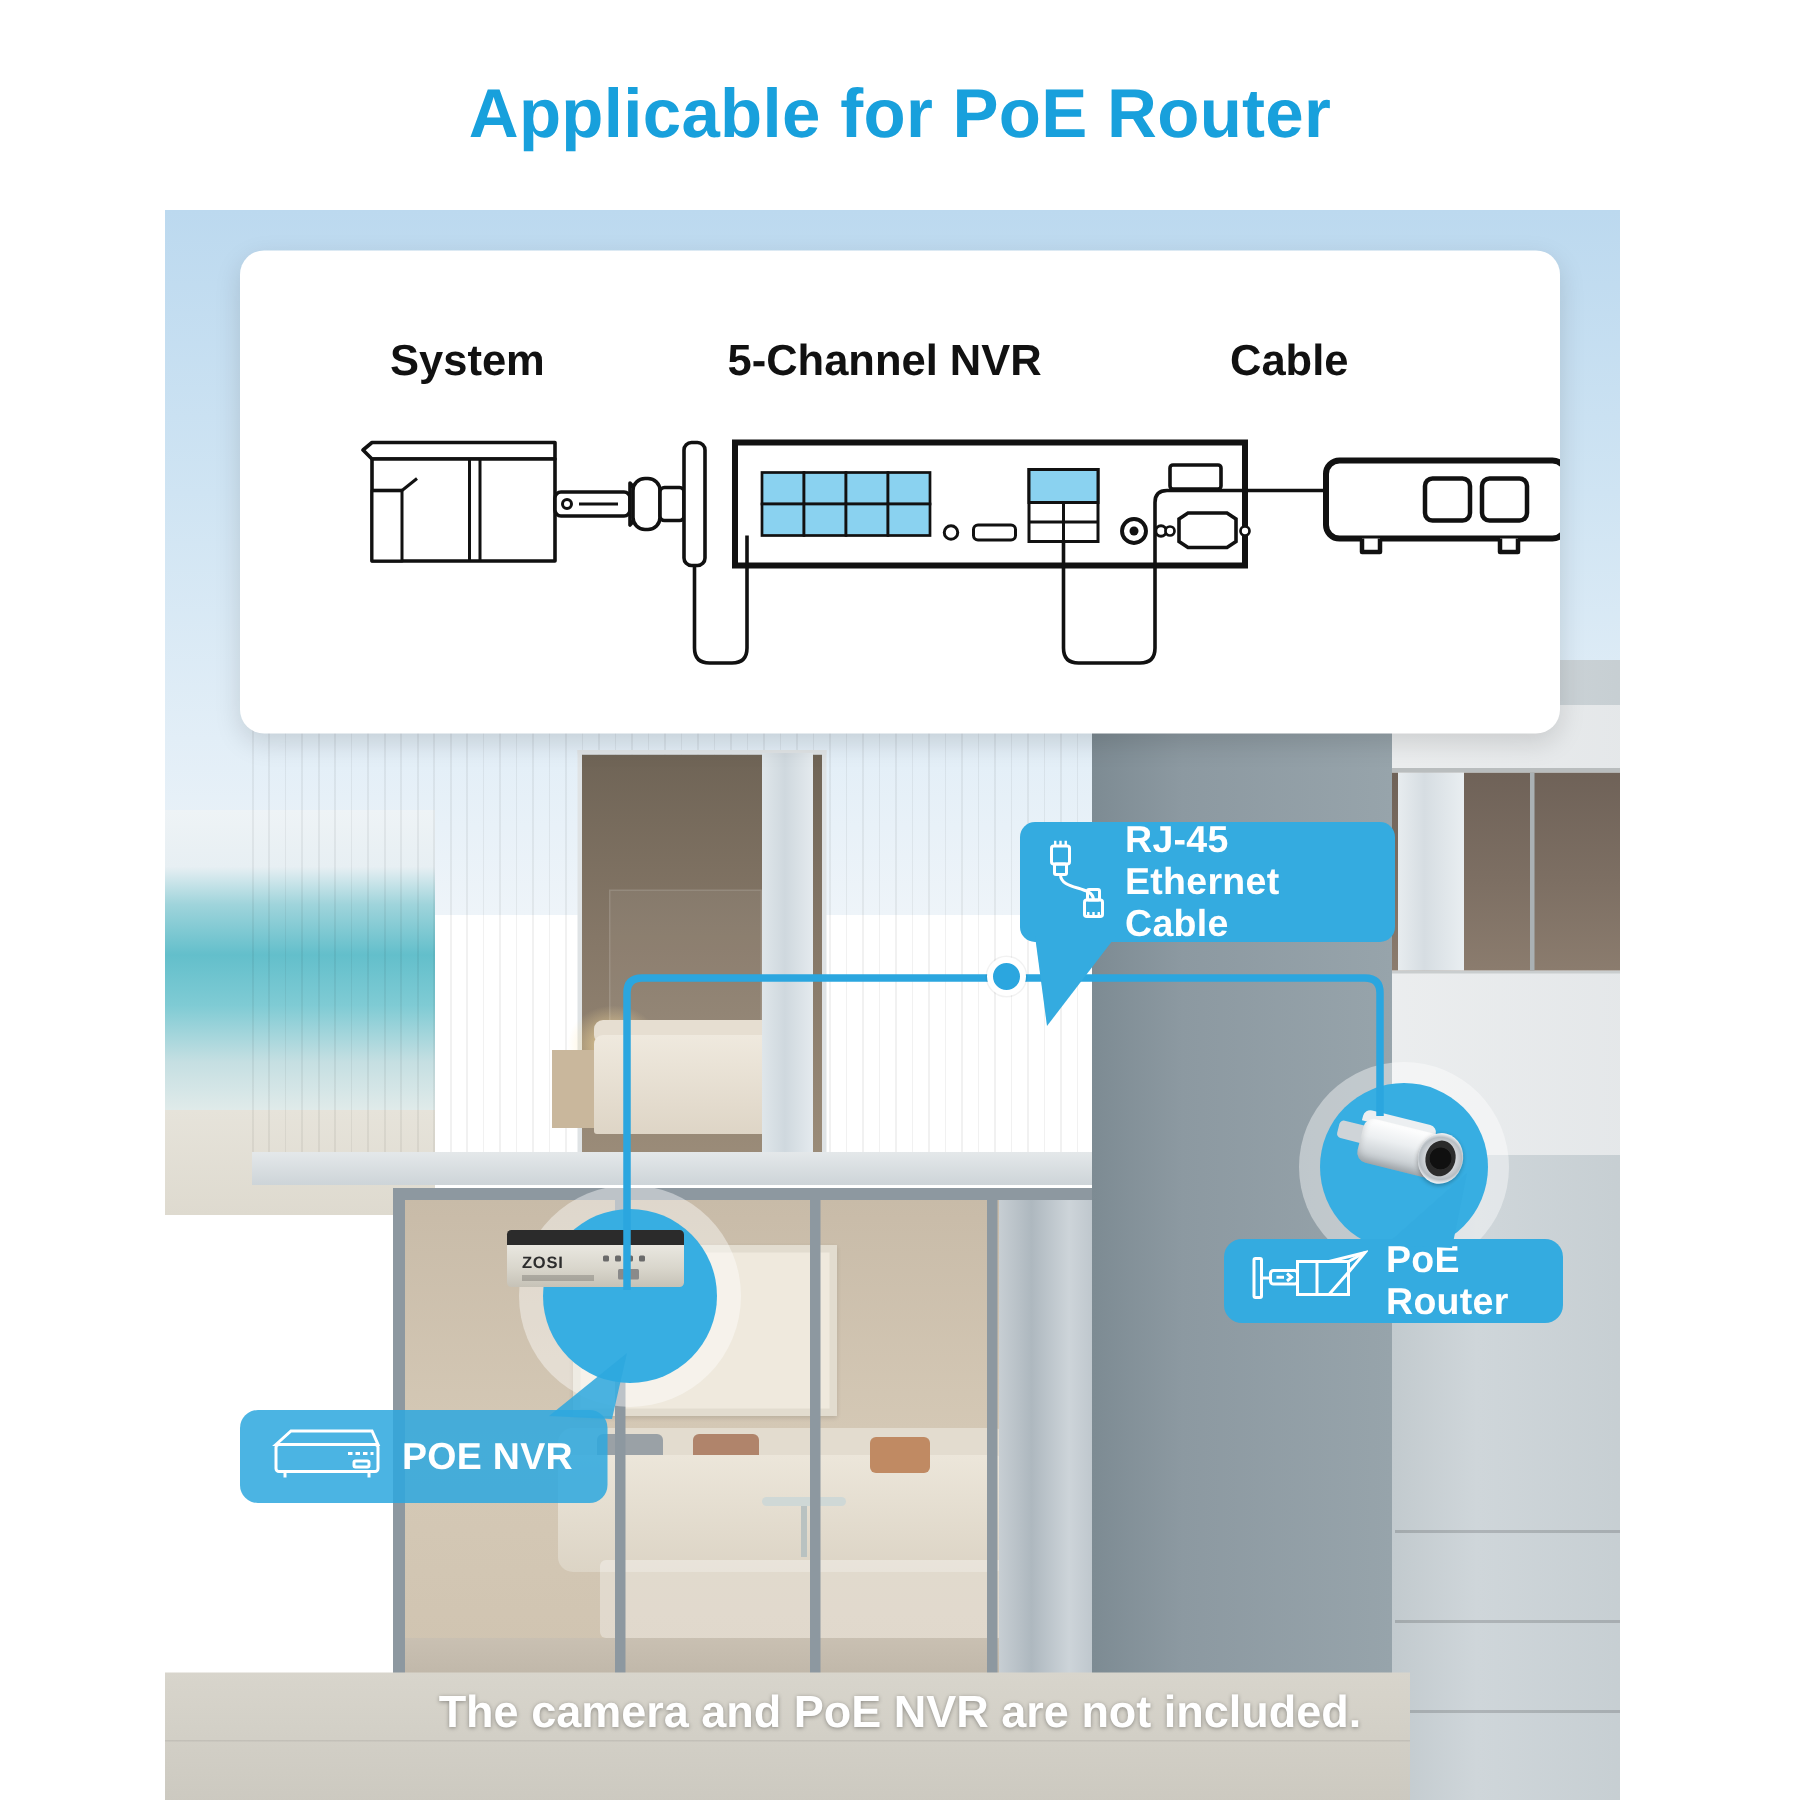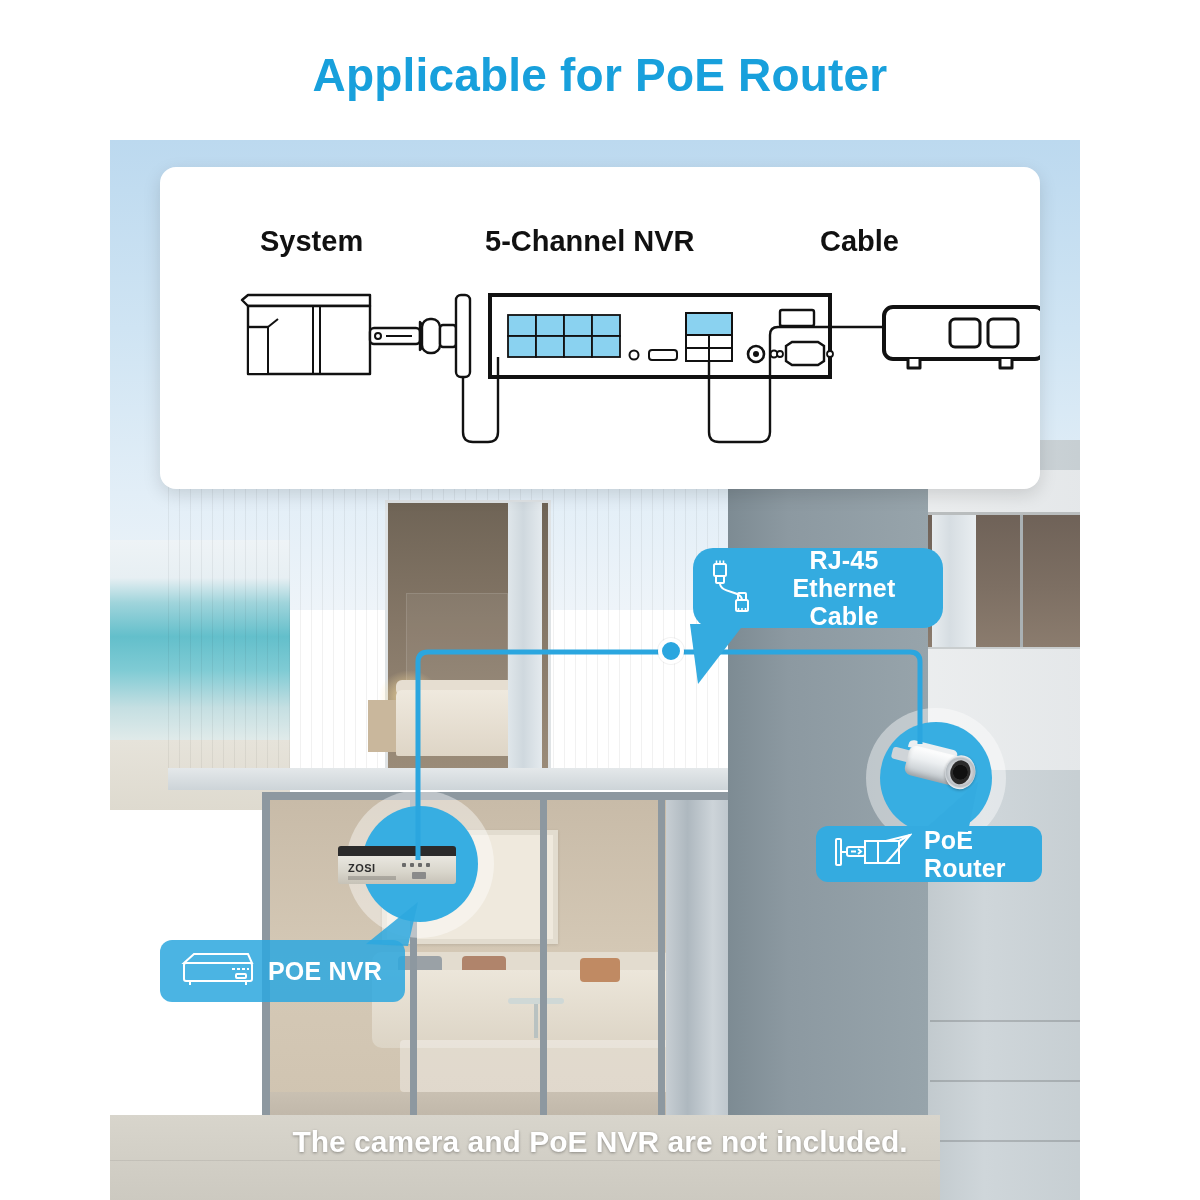--- a/index.html
+++ b/index.html
@@ -106,21 +106,21 @@
   .node{position:absolute;left:548px;top:498px;width:26px;height:26px;border-radius:50%;
         background:#2BA6DF;border:4px solid #ffffff;box-sizing:border-box;
         box-shadow:0 0 0 1px rgba(0,0,0,.05);}
 
   
   .hl{position:absolute;border-radius:50%;}
   .hl-ring{background:rgba(255,255,255,.42);}
   .hl-core{background:#37AEE2;}
 
   
-  .nvr-dev{position:absolute;left:228px;top:706px;width:118px;height:34px;}
+  .nvr-dev{position:absolute;left:228px;top:680px;width:118px;height:34px;}
   .nvr-top{position:absolute;left:0;top:0;width:118px;height:11px;background:#2b2b2b;border-radius:3px 3px 0 0;}
   .nvr-body{position:absolute;left:0;top:10px;width:118px;height:28px;
             background:linear-gradient(180deg,#e9e7e0 0%,#d9d6cc 55%,#c6c2b7 100%);border-radius:0 0 3px 3px;}
   .nvr-logo{position:absolute;left:10px;top:16px;font-size:11px;font-weight:bold;color:#2d2d2d;letter-spacing:.5px;}
   .nvr-sub{position:absolute;left:10px;top:30px;width:48px;height:4px;background:rgba(0,0,0,.18);}
   .nvr-leds{position:absolute;right:26px;top:17px;display:flex;gap:4px;}
   .nvr-leds i{display:block;width:4px;height:4px;background:#6a6a6a;border-radius:1px;}
   .nvr-badgeico{position:absolute;right:30px;top:26px;width:14px;height:7px;background:#8a8a8a;border-radius:1px;}
 
   
@@ -244,21 +244,21 @@
     <svg class="cable" viewBox="0 0 970 1060">
 
       <path d="M 308 712 L 308 518 L 292 518 Q 282 518 282 508 L 282 518 L 308 518" fill="none" stroke="#2BA6DF" stroke-width="5" opacity="0"></path>
 
       <path d="M 308 720 L 308 522" fill="none" stroke="#2BA6DF" stroke-width="5"></path>
 
       <path d="M 308 522 Q 308 512 318 512 L 800 512 Q 810 512 810 522 L 810 604" fill="none" stroke="#2BA6DF" stroke-width="5"></path>
     </svg>
     <div class="node"></div>
 
-    <div class="badge" style="left:583px;top:408px;width:250px;height:80px;border-radius:20px;text-align:center;">
+    <div class="badge" style="left:570px;top:408px;width:250px;height:80px;border-radius:10px;">
       <span style="flex:0 0 auto;">
         <svg width="40" height="52" viewBox="0 0 40 52" fill="none" stroke="#ffffff" stroke-width="2">
           <rect x="3" y="4" width="12" height="12" rx="1.5"></rect>
           <path d="M5.5 4 V0.5 M9 4 V0.5 M12.5 4 V0.5" stroke-width="1.6"></path>
           <rect x="5" y="16" width="8" height="7" rx="1"></rect>
           <path d="M9 23 C9 34 31 30 31 40" stroke-width="2"></path>
           <rect x="25" y="40" width="12" height="11" rx="1.5"></rect>
           <path d="M27.5 51.5 V48 M31 51.5 V48 M34.5 51.5 V48" stroke-width="1.6"></path>
           <rect x="27" y="33" width="8" height="7" rx="1"></rect>
         </svg>

